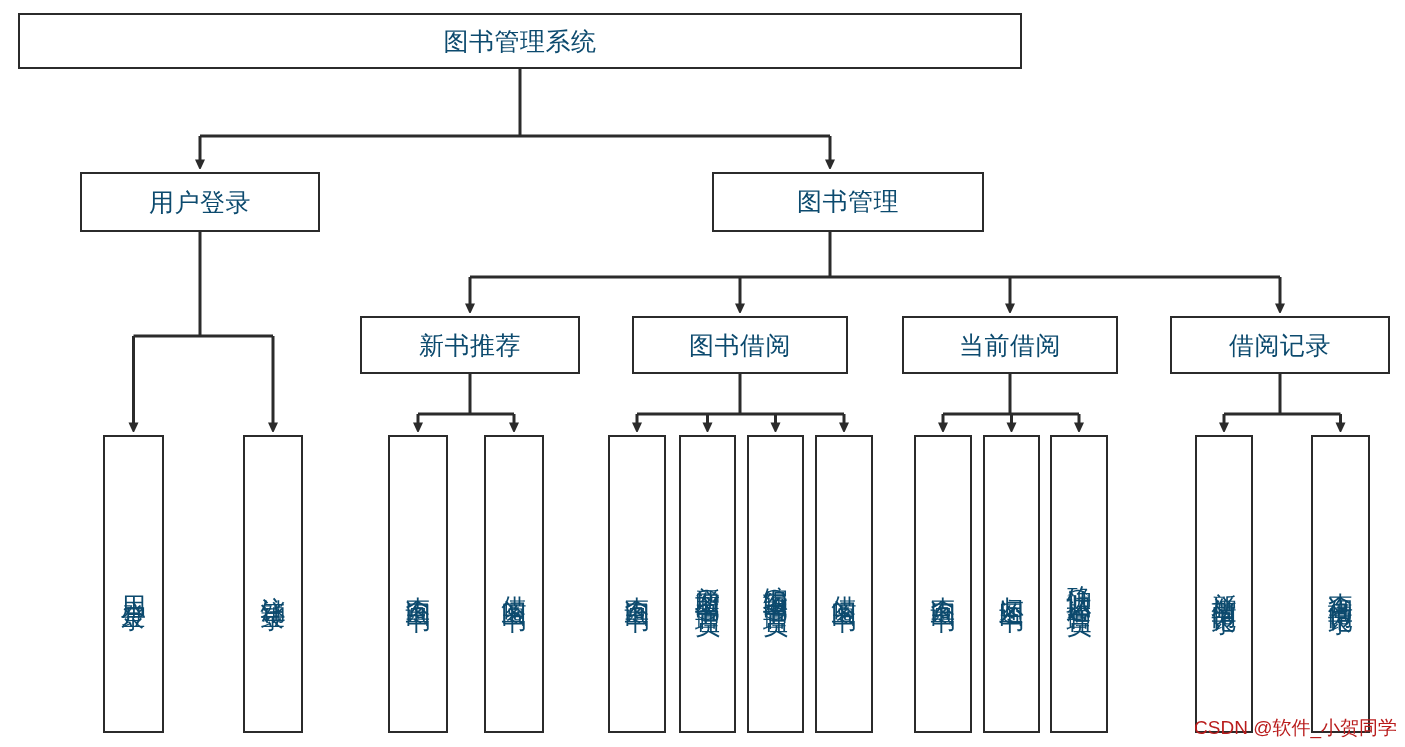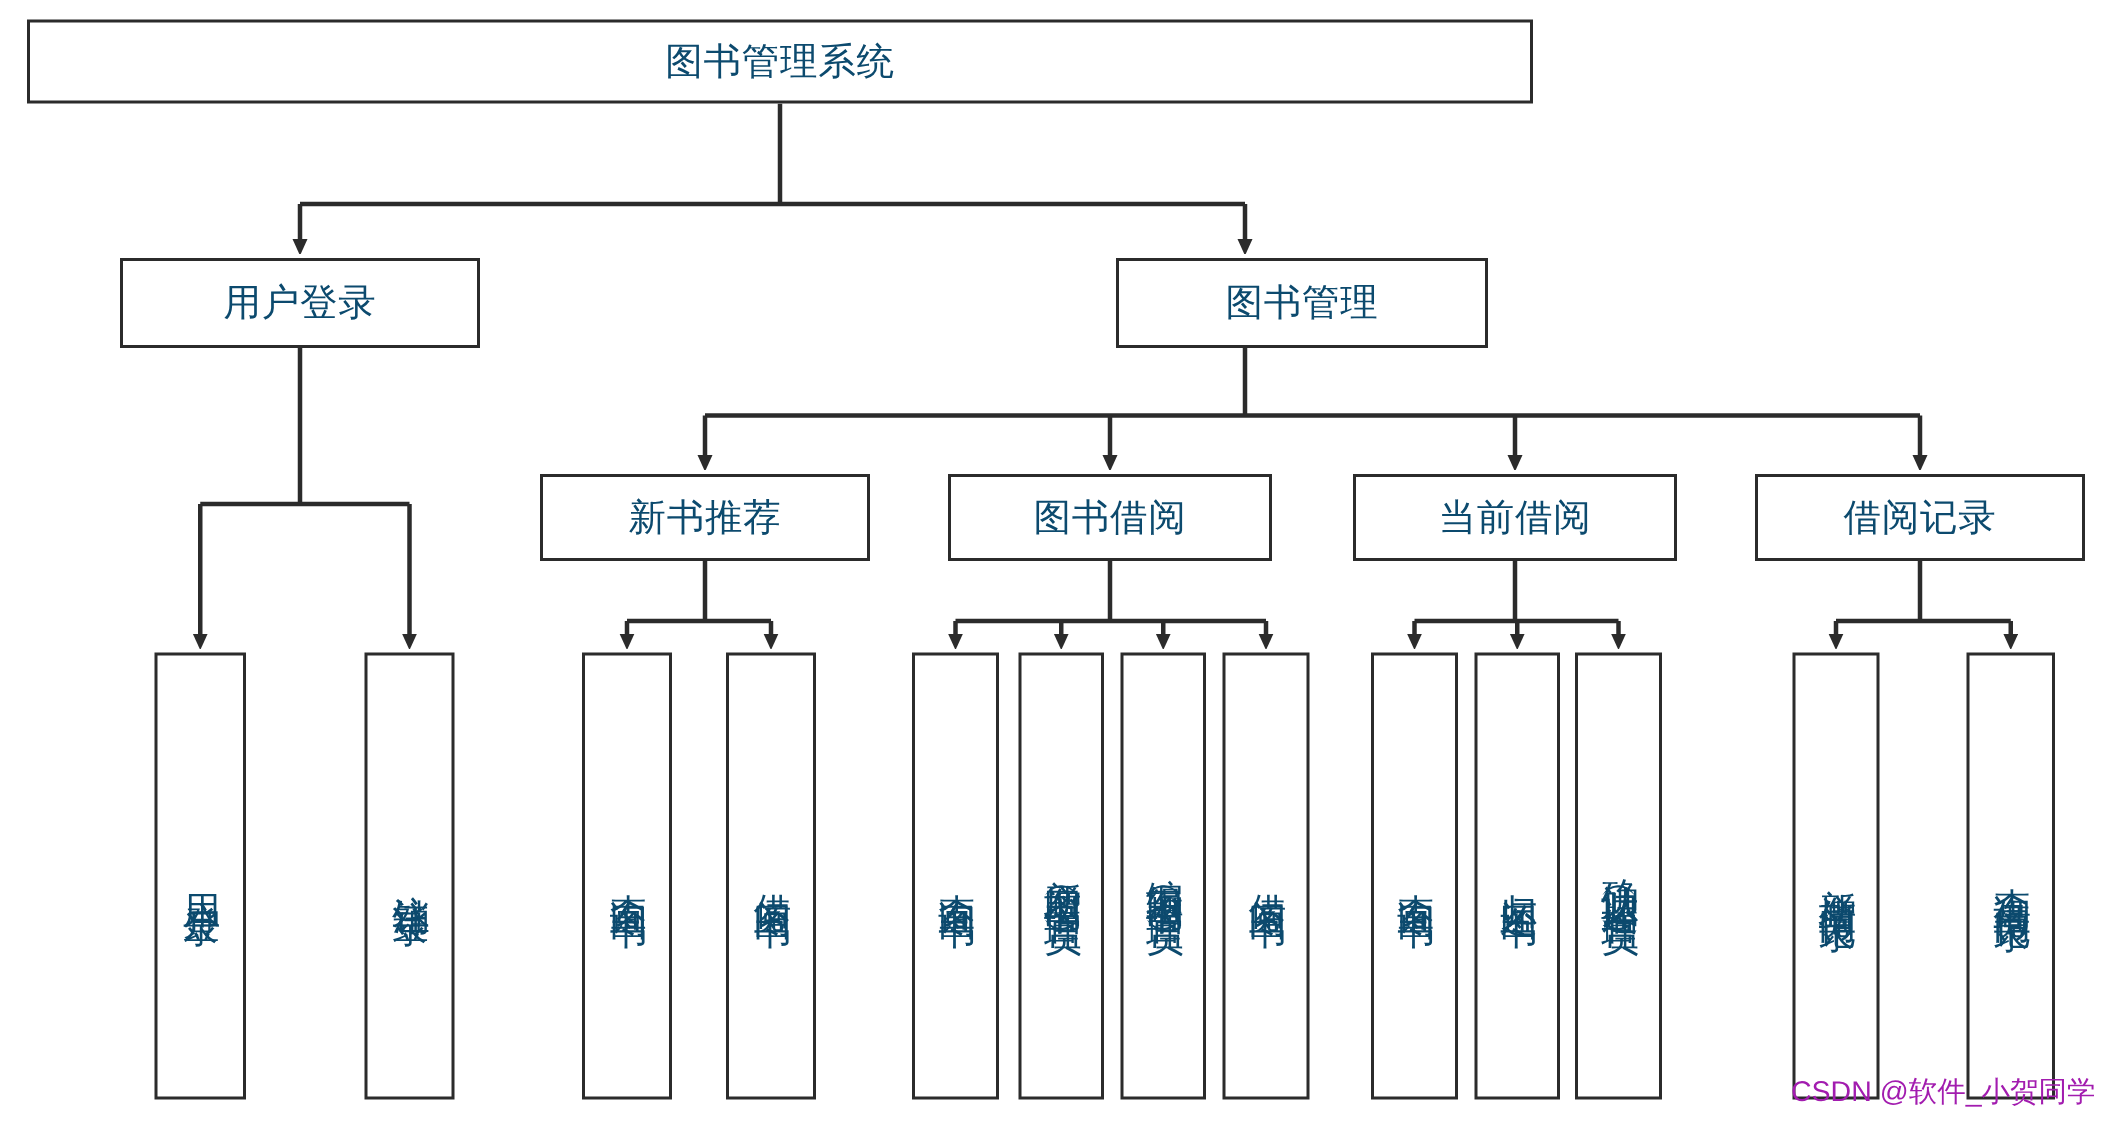--- a/index.html
+++ b/index.html
@@ -64,21 +64,21 @@
     line-height: 1.0;
     letter-spacing: 4px;
     white-space: normal;
     max-height: 100%;
   }
   #watermark {
     position: absolute;
     right: 8px;
     bottom: 6px;
     font-size: 19px;
-    color: #a21caf;
+    color: #b91c1c;
     z-index: 5;
     white-space: nowrap;
     font-family: "Liberation Sans", "DejaVu Sans", sans-serif;
   }
 </style>
 </head>
 <body>
 
 <div id="canvas">
 
@@ -125,21 +125,21 @@
       </g>
   </svg>
 
   <div class="node root horiz" style="left: 18px; top: 13px; width: 1004px; height: 56px;">
     <span class="label">图书管理系统</span>
   </div>
 
   <div class="node horiz" style="left: 80px; top: 172px; width: 240px; height: 60px;">
     <span class="label">用户登录</span>
   </div>
-  <div class="node horiz" style="left: 744px; top: 172px; width: 248px; height: 60px;">
+  <div class="node horiz" style="left: 712px; top: 172px; width: 272px; height: 60px; font-family: Liberation Serif, serif;">
     <span class="label">图书管理</span>
   </div>
 
   <div class="node horiz" style="left: 632px; top: 316px; width: 216px; height: 58px;">
     <span class="label">图书借阅</span>
   </div>
   <div class="node horiz" style="left: 360px; top: 316px; width: 220px; height: 58px;">
     <span class="label">新书推荐</span>
   </div>
   <div class="node horiz" style="left: 1170px; top: 316px; width: 220px; height: 58px;">

